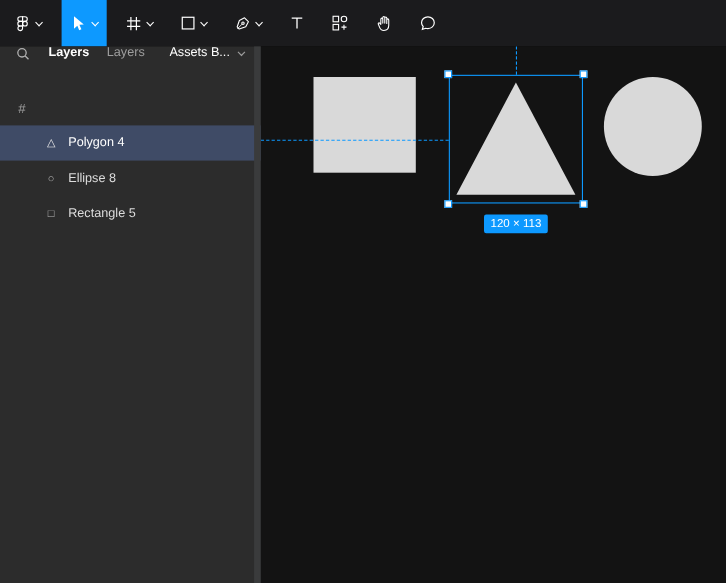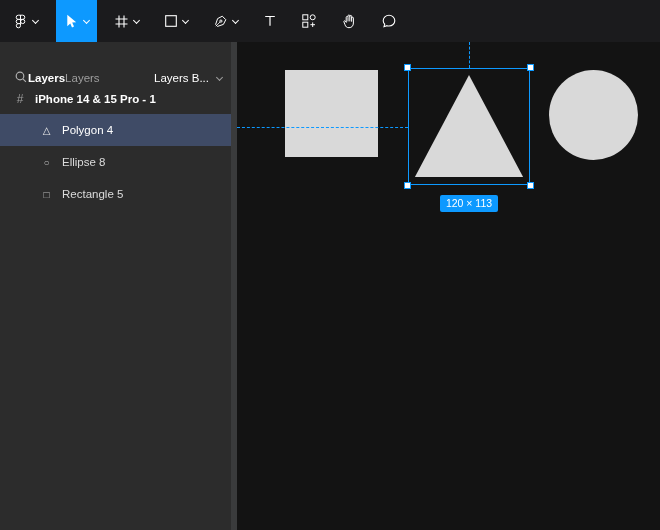--- a/index.html
+++ b/index.html
@@ -19,21 +19,21 @@
   .chev::after { content:""; position:absolute; left:1.5px; top:1px; width:4px; height:4px;
                  border-right:1.1px solid #fff; border-bottom:1.1px solid #fff;
                  transform:rotate(45deg); }
   .chev.gray::after { border-color:var(--text-secondary,#9e9e9e); }
 
   
   .sidebar { position:absolute; top:42px; left:0; width:237px; bottom:0;
              background:var(--sidebar-bg,#2c2c2c); z-index:2; }
   .sidebar-strip { position:absolute; top:0; right:0; width:6px; height:100%;
                    background:var(--divider,#3a3b3c); }
-  .panel-header { display:flex; align-items:flex-end; height:42px; padding:0 14px; }
+  .panel-header { display:flex; align-items:flex-start; height:42px; padding:0 14px; gap:16px; }
   .tab { font-size:11.5px; color:var(--text-secondary,#9e9e9e); cursor:pointer; white-space:nowrap; }
   .tab.active { color:var(--text-primary,#fff); font-weight:700; }
   .lib-dropdown { margin-left:auto; display:flex; align-items:center; gap:6px;
                   color:var(--text-primary,#fff); font-size:11.5px; cursor:pointer;
                   max-width:86px; }
   .lib-dropdown .lbl { overflow:hidden; text-overflow:ellipsis; white-space:nowrap; }
   .tree-row { display:flex; align-items:center; gap:9px; font-size:11.5px;
               color:#dcdcdc; cursor:pointer; }
   .frame-row { height:30px; padding-left:14px; color:var(--text-primary,#fff); font-weight:700; }
   .frame-row .licon { color:var(--text-secondary,#9e9e9e); font-weight:400; font-size:12px; width:12px; text-align:center; }
@@ -167,28 +167,27 @@
     <div class="panel-header">
       <span class="search-btn">
         <svg width="14" height="14" viewBox="0 0 14 14" fill="none" stroke="#b0b0b0" stroke-width="1.2">
           <circle cx="6" cy="6" r="3.8"></circle>
             <path d="M8.9 8.9l3 3"></path>
         </svg>
       </span>
       <span class="tab active">Layers</span>
       <span class="tab">Layers</span>
       <span class="lib-dropdown">
-        <span class="lbl">Layers B...</span>
+        <span class="lbl">Assets B...</span>
         <span class="chev gray"></span>
       </span>
     </div>
 
     <div class="tree-row frame-row">
       <span class="licon">#</span>
-      <span>iPhone 14 &amp; 15 Pro - 1</span>
     </div>
 
     <div class="tree-row layer-row selected">
       <span class="licon">△</span>
       <span>Polygon 4</span>
     </div>
 
     <div class="tree-row layer-row">
       <span class="licon">○</span>
       <span>Ellipse 8</span>

